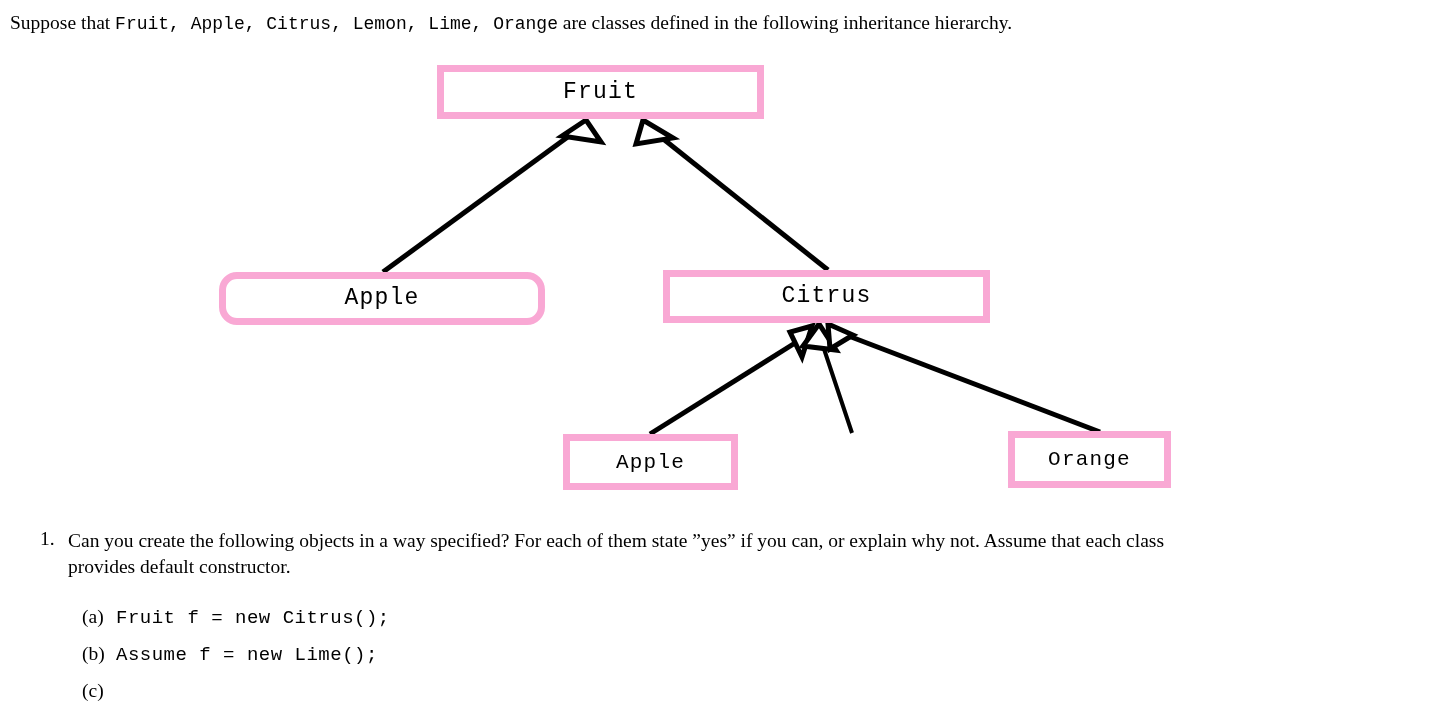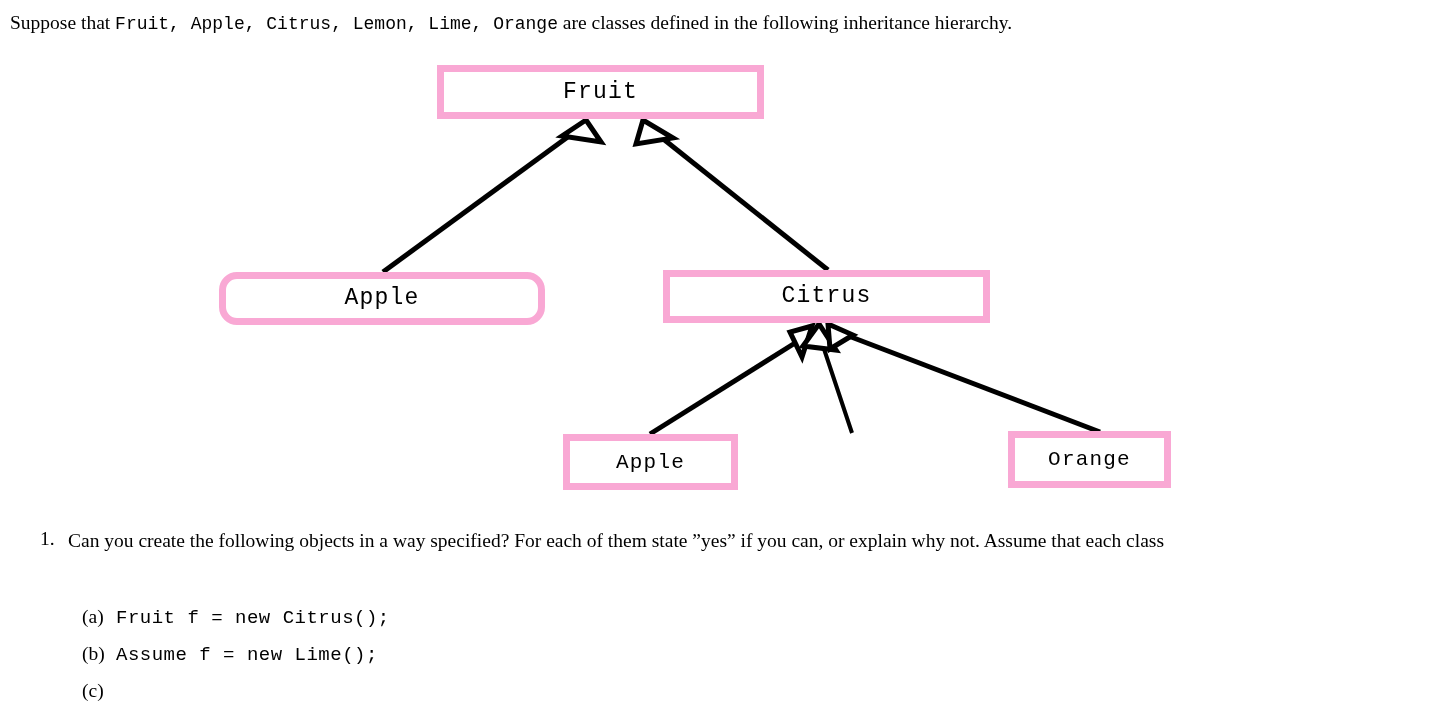--- a/index.html
+++ b/index.html
@@ -170,20 +170,21 @@
   <div class="class-box" id="box-orange">
     <span class="class-label">Orange</span>
   </div>
 </div>
 
 <div id="question-list">
   <div class="q-item">
     <span class="q-number">1.</span>
     <span class="q-text">
       <span>Can you create the following objects in a way specified?  For each of them state ”yes” if you can, or explain why not.  Assume that each class</span>
+      <span class="indent2">provides default constructor.</span>
     </span>
   </div>
 </div>
 
 <div id="sub-list">
   <div class="sub-item">
     <span class="sub-label">(a)</span>
     <span class="sub-code">Fruit f = new Citrus();</span>
   </div>
   <div class="sub-item">

